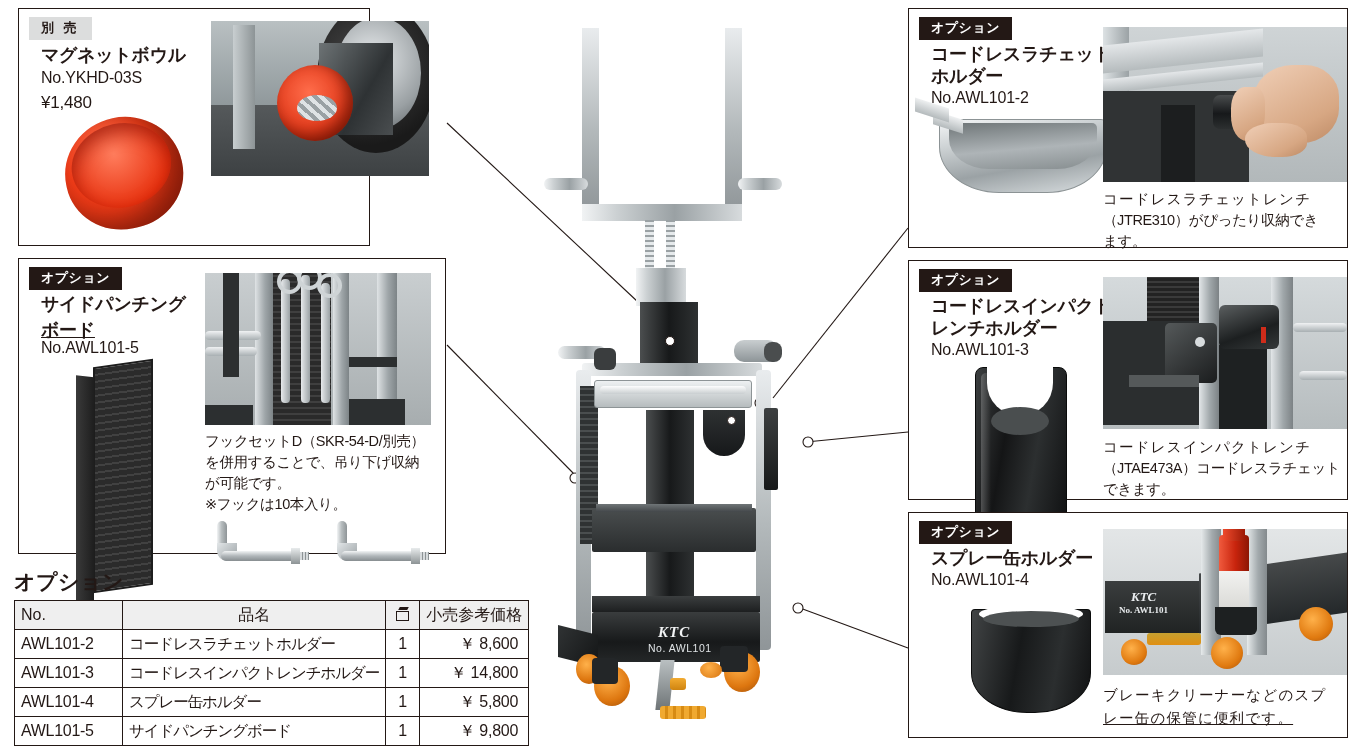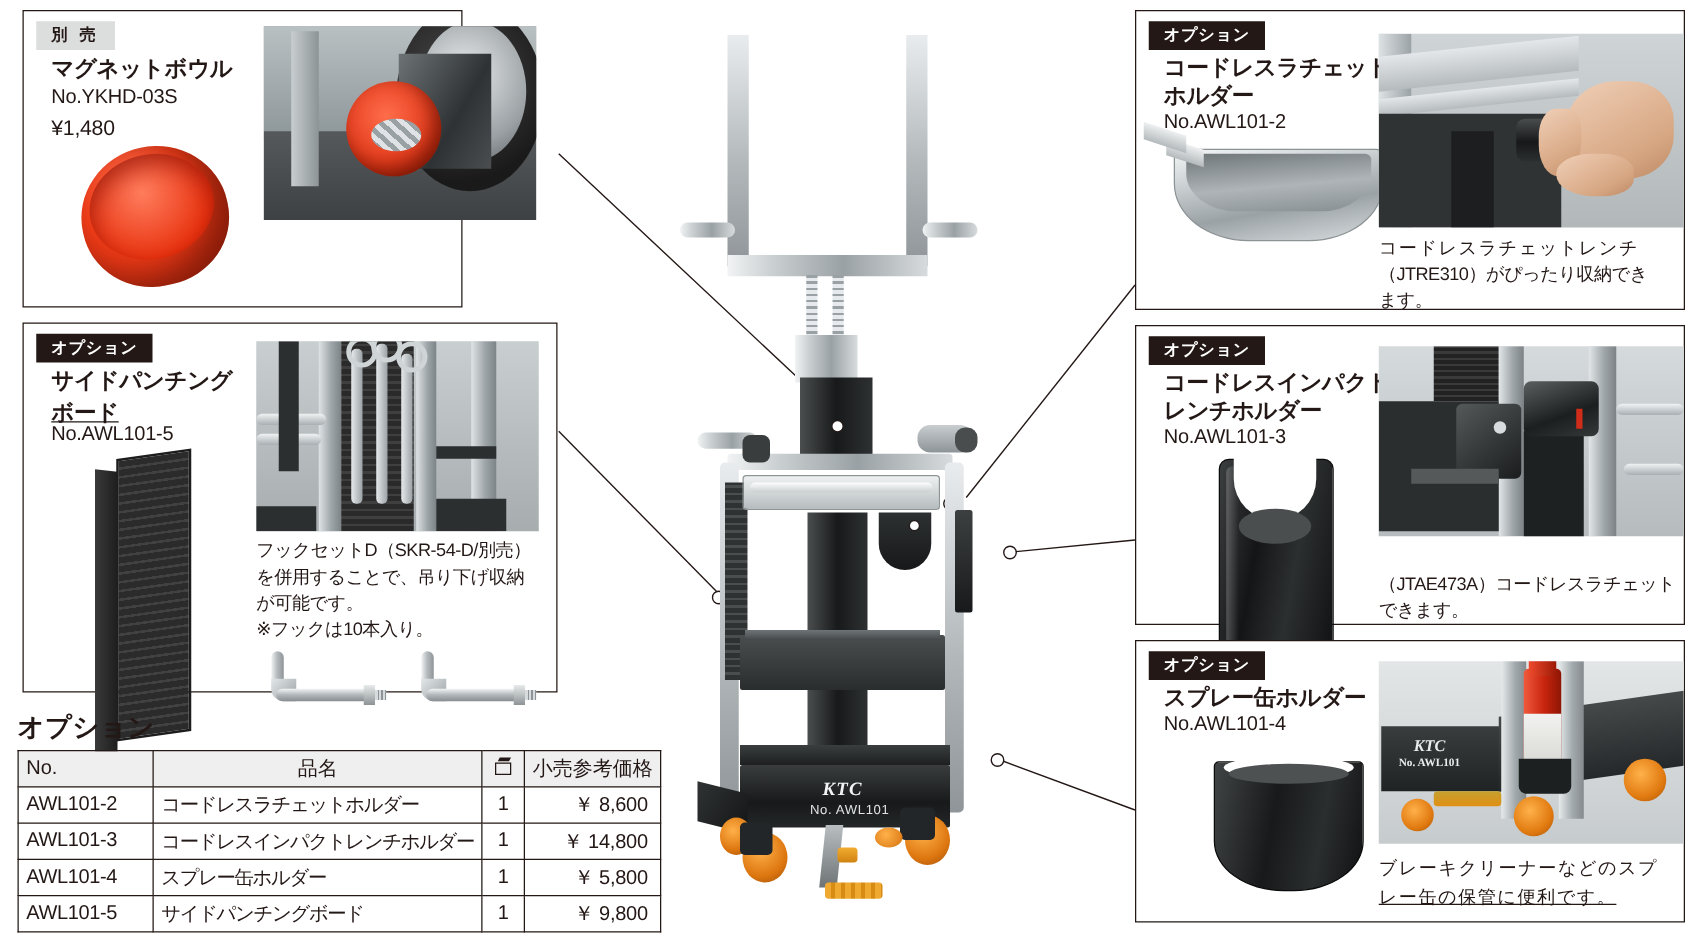--- a/index.html
+++ b/index.html
@@ -535,20 +535,21 @@
       <div class="pi-dark" style="left:116px; top:68px; width:48px; height:86px; background:#1e2122;"></div>
       <div class="pi-tool" style="left:116px; top:28px; width:60px; height:44px;"></div>
       <div class="pi-batt" style="left:62px; top:46px; width:52px; height:60px;"></div>
       <div class="pi-dark" style="left:92px; top:60px; width:10px; height:10px; background:#d8dcde; border-radius:50%;"></div>
       <div class="pi-dark" style="left:158px; top:50px; width:5px; height:16px; background:#cf2c1a;"></div>
       <div class="pb-rail" style="left:190px; top:46px; width:54px; background:linear-gradient(#f0f2f3,#a8afb2);"></div>
       <div class="pb-rail" style="left:196px; top:94px; width:48px; background:linear-gradient(#f0f2f3,#a8afb2);"></div>
       <div class="pi-dark" style="left:26px; top:98px; width:70px; height:12px; background:#55595a;"></div>
     </div>
 
+    <div class="caption wide" style="left:194px; top:176px;">コードレスインパクトレンチ</div>
     <div class="caption" style="left:194px; top:197px;">（JTAE473A）コードレスラチェット</div>
     <div class="caption" style="left:194px; top:218px;">できます。</div>
   </div>
 
   <div class="panel" style="left:908px; top:512px; width:440px; height:226px;">
 
     <div class="badge dark">オプション</div>
 
     <div class="p-title" style="left:22px; top:34px;">スプレー缶ホルダー</div>
     <div class="p-code" style="left:22px; top:58px;">No.AWL101-4</div>

